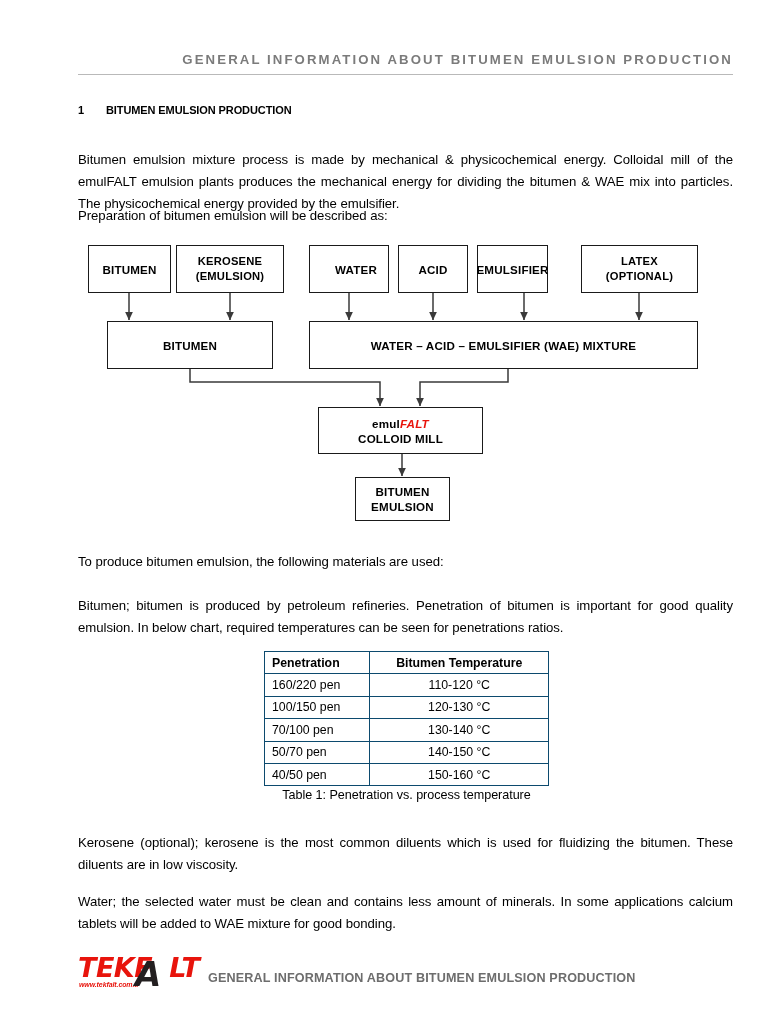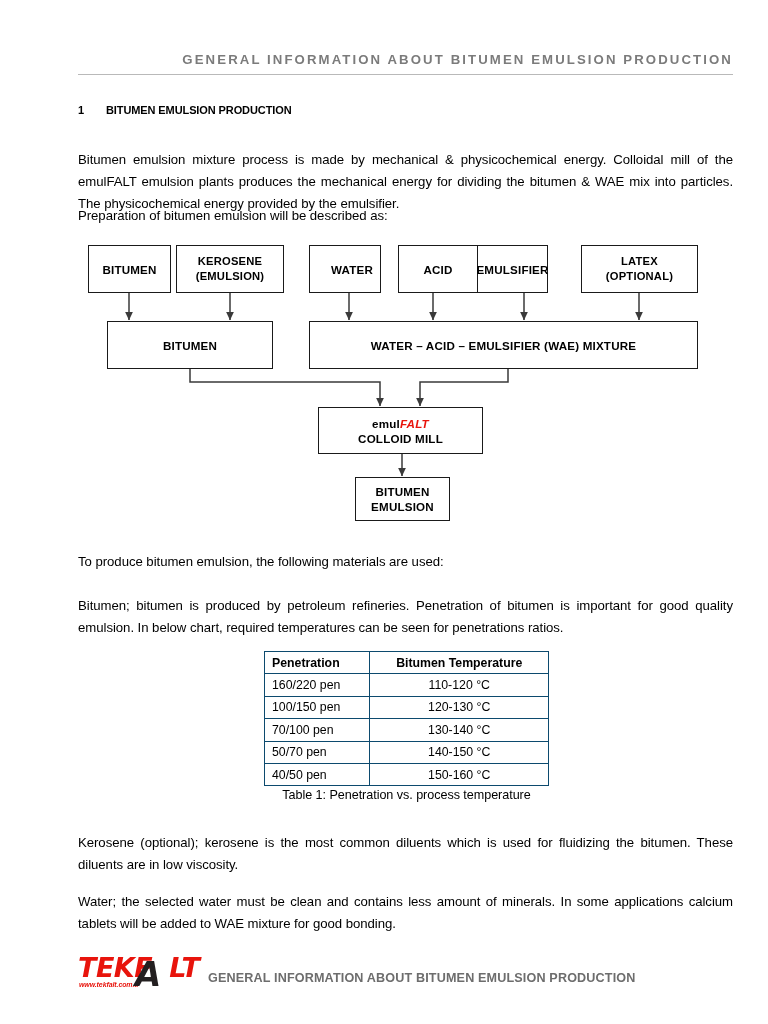--- a/index.html
+++ b/index.html
@@ -243,25 +243,25 @@
 
     <div class="fbox" style="left:88px; top:245px; width:83px; height:48px;">
       <span>BITUMEN</span>
     </div>
 
     <div class="fbox small" style="left:176px; top:245px; width:108px; height:48px;">
       <span>KEROSENE</span>
       <span class="fbox-line2">(EMULSION)</span>
     </div>
 
-    <div class="fbox" style="left:309px; top:245px; width:72px; height:48px;padding-left:14px;">
+    <div class="fbox" style="left:309px; top:245px; width:80px; height:48px;padding-left:14px;">
       <span>WATER</span>
     </div>
 
-    <div class="fbox" style="left:398px; top:245px; width:80px; height:48px;">
+    <div class="fbox" style="left:398px; top:245px; width:70px; height:48px;">
       <span>ACID</span>
     </div>
 
     <div class="fbox" style="left:477px; top:245px; width:71px; height:48px;">
       <span>EMULSIFIER</span>
     </div>
 
     <div class="fbox small" style="left:581px; top:245px; width:117px; height:48px;">
       <span>LATEX</span>
       <span class="fbox-line2">(OPTIONAL)</span>

